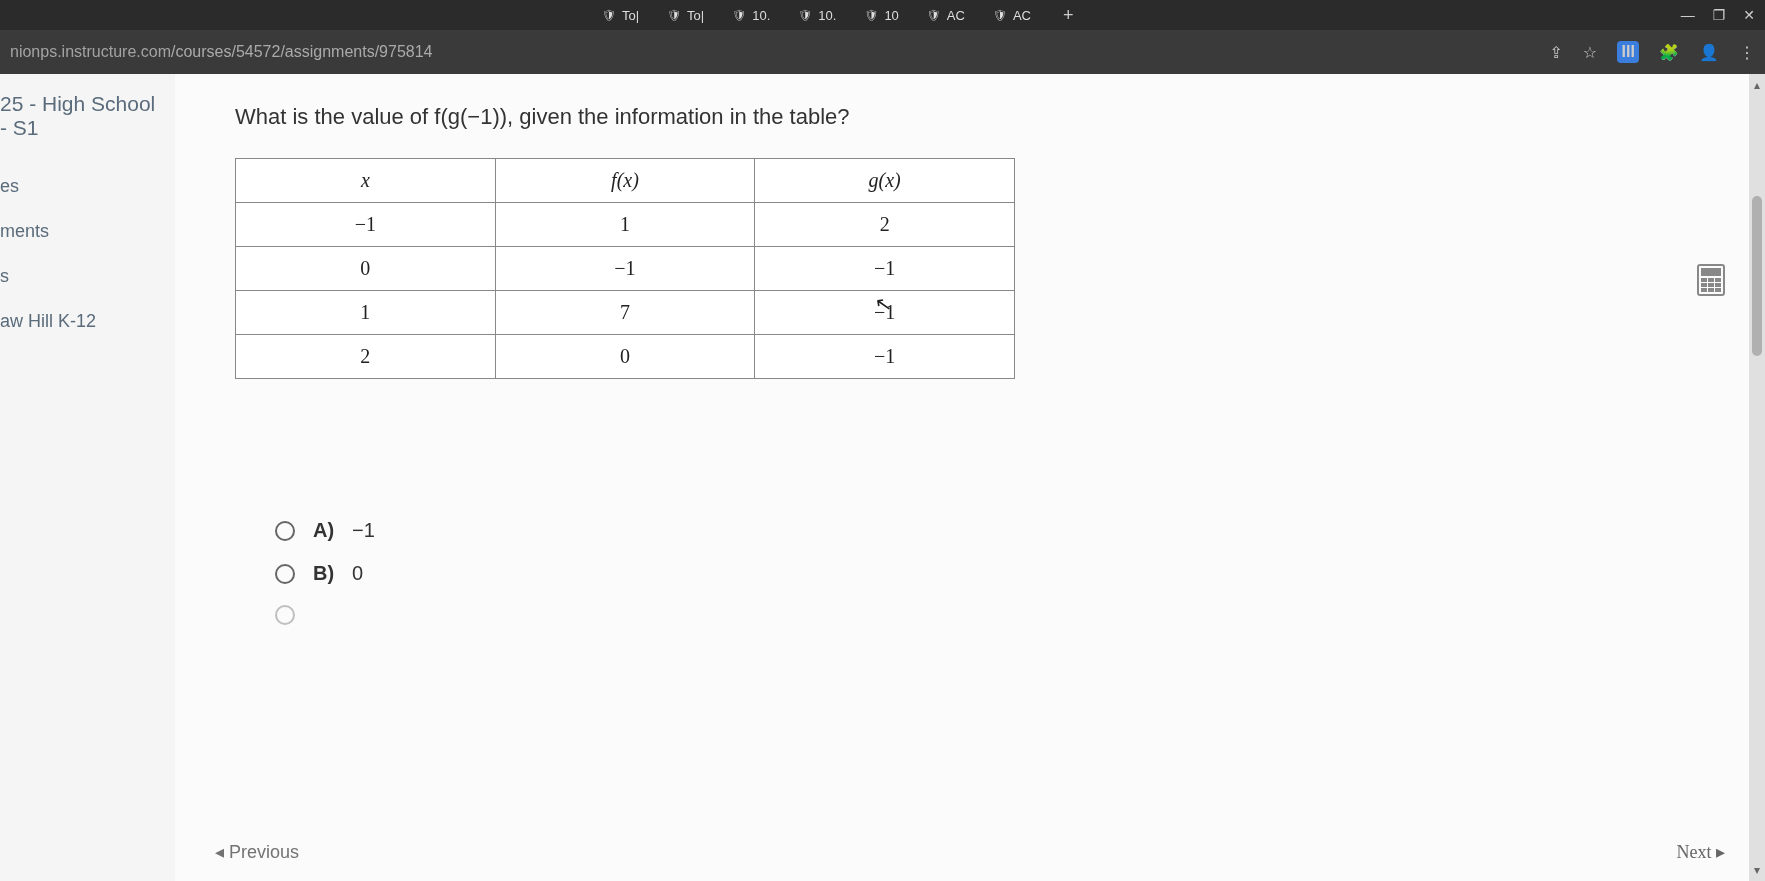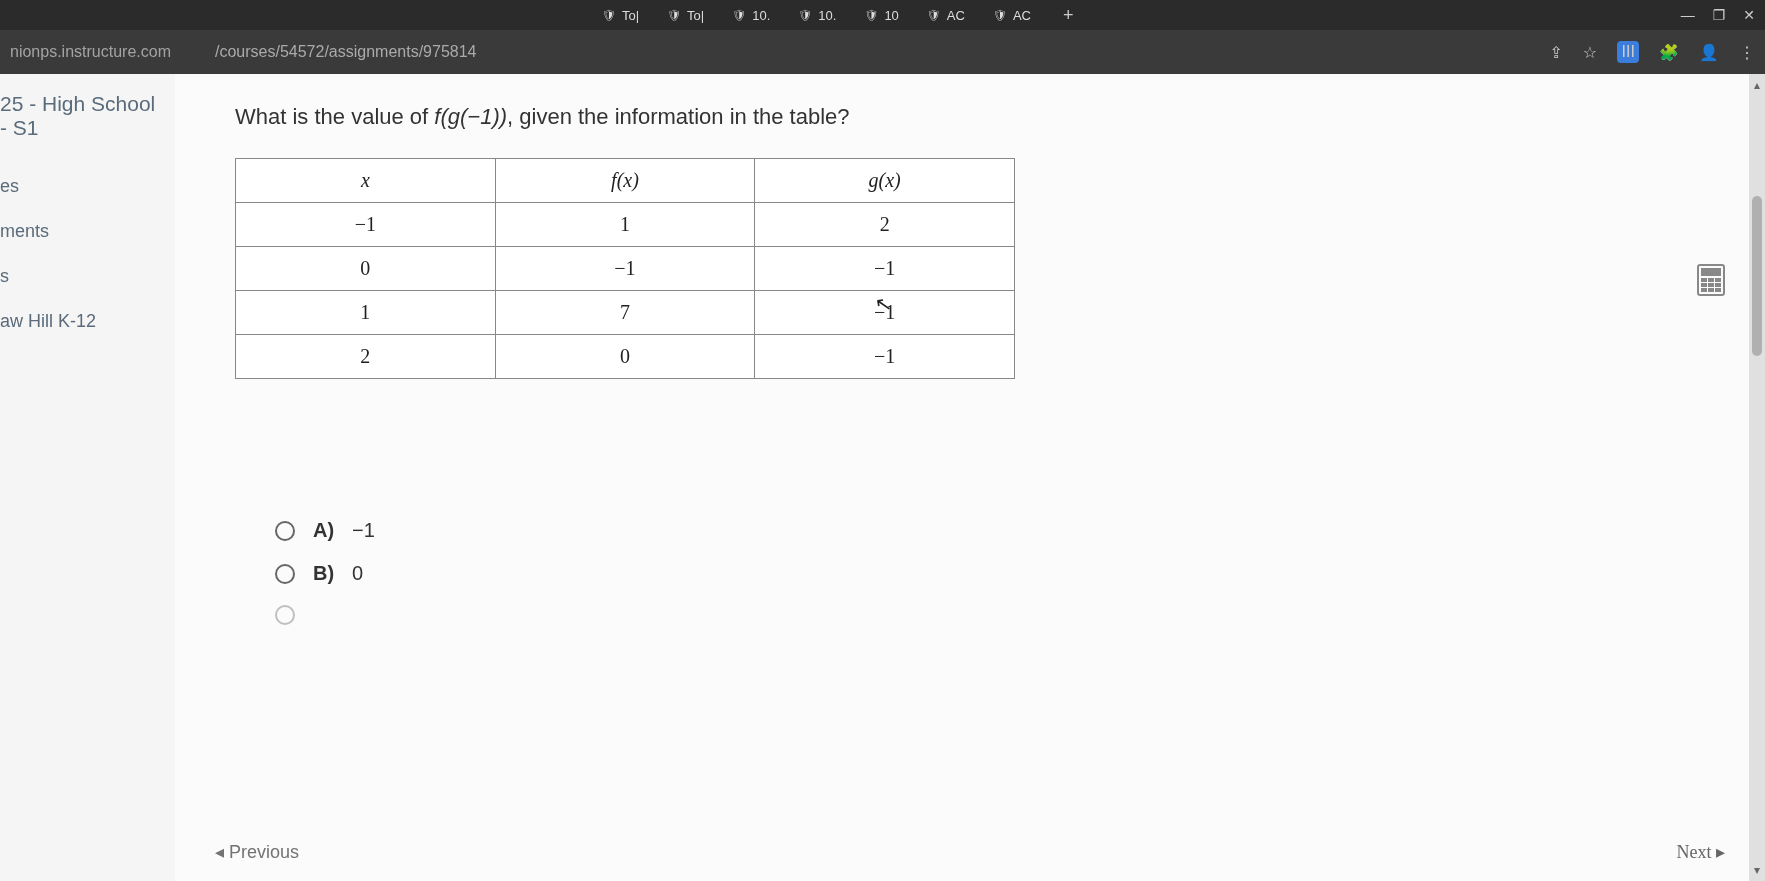--- a/index.html
+++ b/index.html
@@ -49,27 +49,27 @@
     .url-bar {
       background: #3a3a3a;
       height: 44px;
       display: flex;
       align-items: center;
       padding: 0 10px;
       color: #ccc;
     }
     .url-text { font-size: 16px; color: #ccc; }
     .url-text .domain { color: #a3a3a3; text-align: right; }
-    .url-text .path { color: #aaa; padding-left: 44px; }
+    .url-text .path { color: #aaa; }
     .url-icons { margin-left: auto; display: flex; gap: 20px; align-items: center; }
     .url-icons span { cursor: pointer; font-size: 16px; color: #ccc; }
     .blue-badge {
       background: #3b7ddd; color: #fff; width: 22px; height: 22px;
       border-radius: 4px; display: flex; align-items: center; justify-content: center;
-      font-size: 10px; font-weight: normal;
+      font-size: 10px; font-weight: bold;
     }
 
     
     .page {
       background: #f5f5f5;
       height: calc(881px - 74px);
       display: flex;
       position: relative;
     }
     .sidebar {
@@ -96,21 +96,21 @@
       background: #fbfbfb;
       padding: 30px 60px 20px 60px;
       position: relative;
     }
     .question-text {
       font-size: 22px;
       color: #333;
       margin-bottom: 28px;
       font-weight: 400;
     }
-    .fn { font-style: italic; }
+    .fn { }
 
     table.data-table {
       border-collapse: collapse;
       width: 780px;
       margin-bottom: 40px;
       background: #fff;
     }
     table.data-table th, table.data-table td {
       border: 1px solid #888;
       text-align: center;

